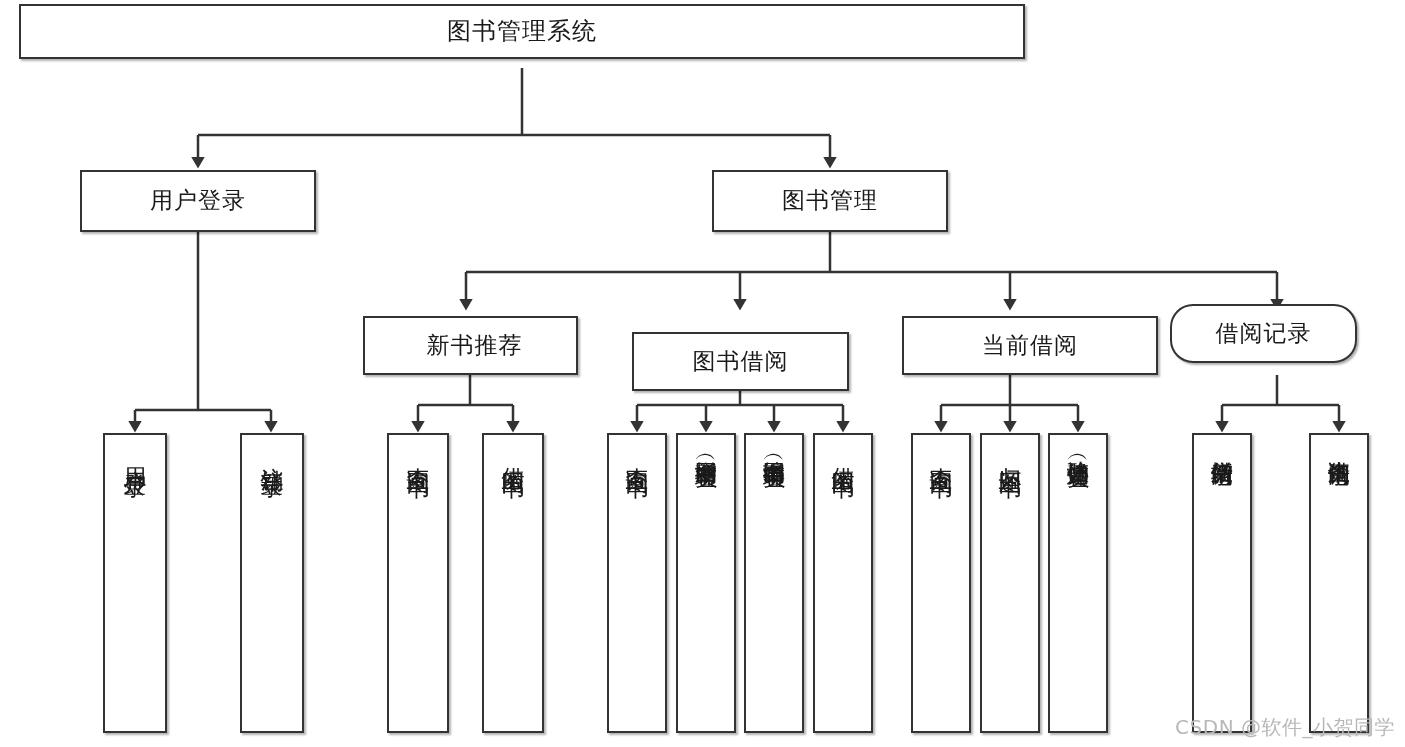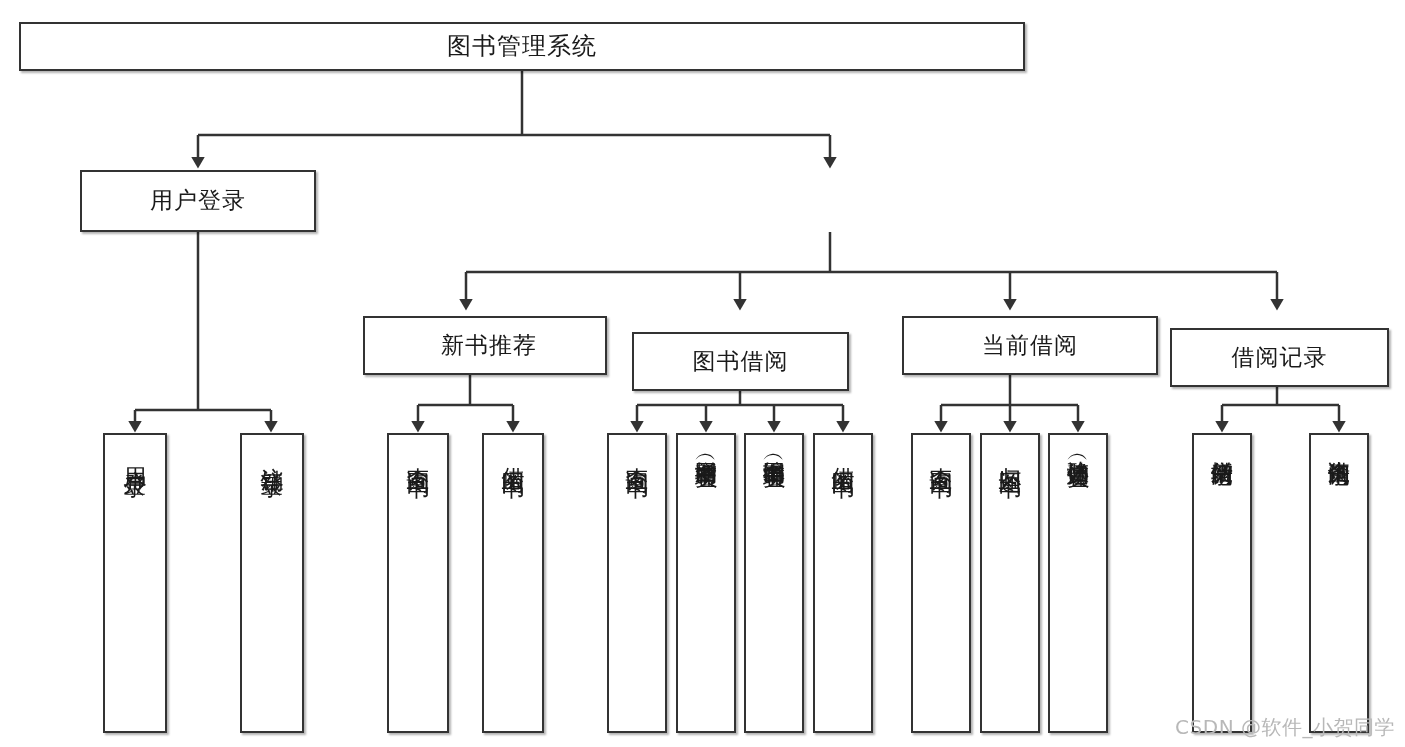--- a/index.html
+++ b/index.html
@@ -132,42 +132,45 @@
       <path d="M1010,405 L1010,422" marker-end="url(#arrowhead)"></path>
       <path d="M1078,405 L1078,422" marker-end="url(#arrowhead)"></path>
 
       <path d="M1277,375 L1277,405"></path>
       <path d="M1222,405 L1339,405"></path>
       <path d="M1222,405 L1222,422" marker-end="url(#arrowhead)"></path>
       <path d="M1339,405 L1339,422" marker-end="url(#arrowhead)"></path>
     </g>
   </svg>
 
-  <div class="node horiz root" style="left:19px; top:22px; width:1006px; height:49px;">
+  <div class="node horiz root" style="left:19px; top:4px; width:1006px; height:55px;">
     <span class="node-label">图书管理系统</span>
   </div>
 
   <div class="node horiz" style="left:80px; top:170px; width:236px; height:62px;">
     <span class="node-label">用户登录</span>
   </div>
 
-
-  <div class="node horiz" style="left:363px; top:316px; width:244px; height:59px;padding-left:8px;">
+  <div class="node horiz" style="left:712px; top:170px; width:236px; height:62px;">
+    <span class="node-label">图书管理</span>
+  </div>
+
+  <div class="node horiz" style="left:363px; top:316px; width:215px; height:59px;padding-left:8px;">
     <span class="node-label">新书推荐</span>
   </div>
 
   <div class="node horiz" style="left:632px; top:332px; width:217px; height:59px;">
     <span class="node-label">图书借阅</span>
   </div>
 
   <div class="node horiz" style="left:902px; top:316px; width:256px; height:59px;">
     <span class="node-label">当前借阅</span>
   </div>
 
-  <div class="node horiz" style="left:1170px; top:328px; width:219px; height:59px;">
+  <div class="node horiz" style="left:1170px; top:304px; width:187px; height:59px;border-radius:23px;">
     <span class="node-label">借阅记录</span>
   </div>
 
   <div class="node vert" style="left:103px; top:433px; width:64px; height:300px;">
     <span class="node-label">用户登录</span>
   </div>
 
   <div class="node vert" style="left:240px; top:433px; width:64px; height:300px;">
     <span class="node-label">注销登录</span>
   </div>

